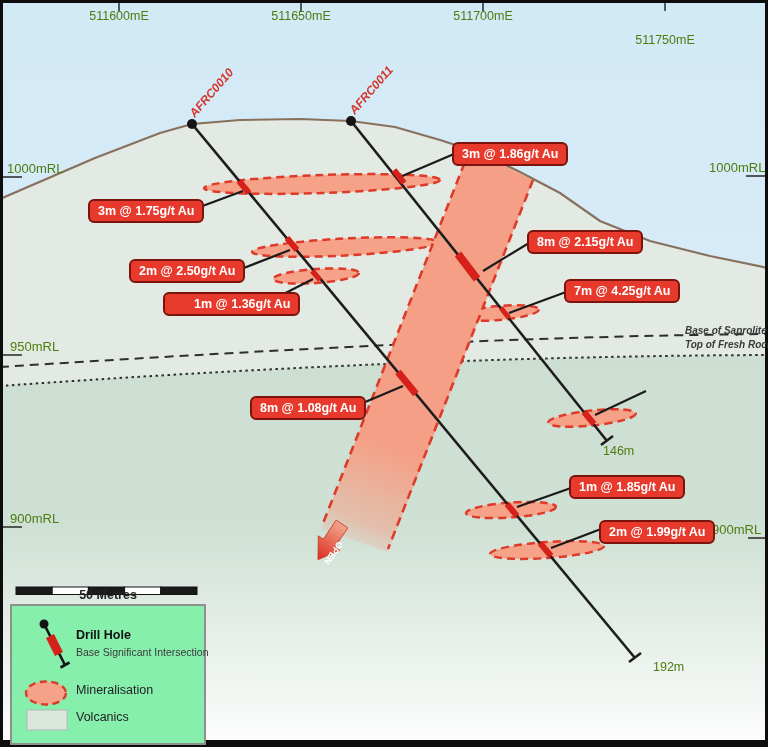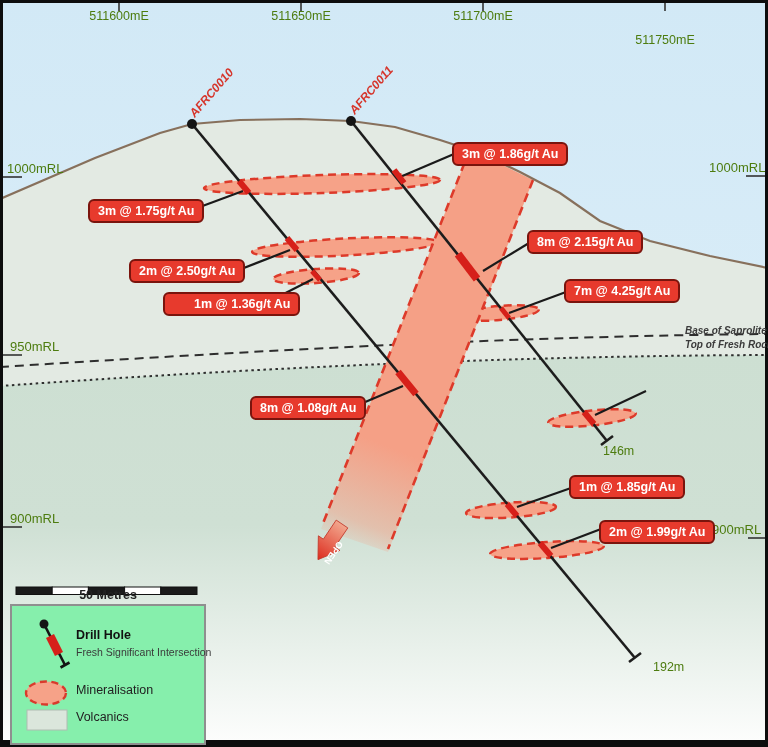--- a/index.html
+++ b/index.html
@@ -196,18 +196,18 @@
       <g>
         <circle cx="32" cy="18" r="4.5" fill="#141414"></circle>
         <line x1="32" y1="18" x2="53" y2="59" stroke="#141414" stroke-width="2.6"></line>
         <line x1="38" y1="30" x2="47" y2="48" stroke="#d6201a" stroke-width="9"></line>
         <line x1="48.5" y1="61.5" x2="57.5" y2="56.5" stroke="#141414" stroke-width="2.6"></line>
       </g>
       <ellipse cx="34" cy="87" rx="20" ry="11.5" fill="#f6a288" stroke="#d93a2c" stroke-width="2.4" stroke-dasharray="7,4.5"></ellipse>
       <rect x="15" y="104" width="40" height="20" fill="#dbe6dc" stroke="#b0bcb2" stroke-width="1"></rect>
     </svg>
     <div class="t1">Drill Hole</div>
-    <div class="t2">Fresh Significant Intersection</div>
+    <div class="t2">Base Significant Intersection</div>
     <div class="t3">Mineralisation</div>
     <div class="t4">Volcanics</div>
   </div>
 
 </div>
 
 </body></html>

